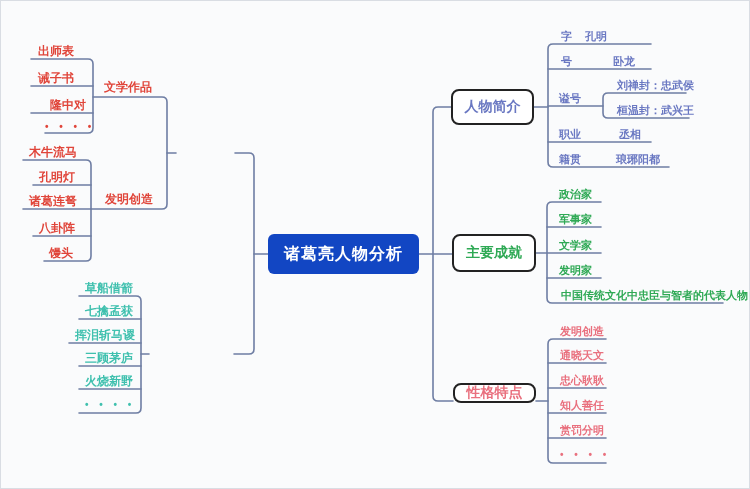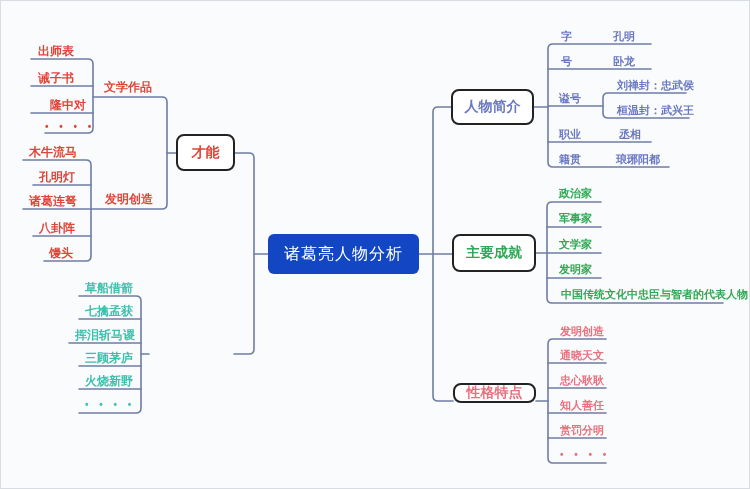--- a/index.html
+++ b/index.html
@@ -12,31 +12,31 @@
   #wires{position:absolute;left:0;top:0;width:100%;height:100%;}
   #wires path{fill:none;stroke:var(--line,#6e7da3);stroke-width:1.6;stroke-linecap:round;}
   .txt{position:absolute;transform:translateY(-50%);white-space:nowrap;line-height:1;}
   .leaf{font-size:12px;font-weight:600;}
   .leaf-r{font-size:11px;font-weight:600;}
   .blabel{font-size:12px;font-weight:700;}
   .dots{letter-spacing:4px;font-size:10px;font-weight:700;}
   .red{color:var(--red,#e0453a);}
   .teal{color:var(--teal,#3fc0ae);}
   .peri{color:var(--peri,#6a78c2);}
-  .green{color:var(--green,#2fa955);font-family:Liberation Mono, monospace;}
+  .green{color:var(--green,#2fa955);}
   .pink{color:var(--pink,#e9707e);}
   .nodebox{
     position:absolute;display:flex;align-items:center;justify-content:center;
     background:#ffffff;border:2px solid var(--box-border,#222222);border-radius:8px;
     font-size:14px;font-weight:700;box-sizing:border-box;
   }
   #center-node{
     position:absolute;display:flex;align-items:center;justify-content:center;
     background:var(--center-bg,#1246c3);color:#ffffff;border-radius:6px;
-    font-size:16px;font-weight:400;letter-spacing:1px;
+    font-size:16px;font-weight:700;letter-spacing:1px;
   }
 </style>
 </head>
 <body>
 
 <div id="canvas">
 
   <svg id="wires" viewBox="0 0 748 487" xmlns="http://www.w3.org/2000/svg">
 
     <path d="M30 58 H87 Q92 58 92 63 V127 Q92 132 87 132 H44"></path>
@@ -81,21 +81,20 @@
     <path d="M605 338 H552 Q547 338 547 343 V457 Q547 462 552 462 H605"></path>
     <path d="M547 362 H605"></path>
     <path d="M547 387 H605"></path>
     <path d="M547 412 H605"></path>
     <path d="M547 437 H605"></path>
     <path d="M535 400 H547"></path>
   </svg>
 
   <div id="center-node" style="left:267px;top:233px;width:151px;height:40px;">诸葛亮人物分析</div>
 
-  <div class="nodebox red" style="left:175px;top:133px;width:59px;height:37px;">才能</div>
   <div class="txt blabel red" style="left:103px;top:86px;">文学作品</div>
   <div class="txt leaf red" style="left:37px;top:50px;">出师表</div>
   <div class="txt leaf red" style="left:37px;top:77px;">诫子书</div>
   <div class="txt leaf red" style="left:37px;top:104px;padding-left:12px;">隆中对</div>
   <div class="txt dots red" style="left:44px;top:126px;">• • • •</div>
 
   <div class="txt blabel red" style="left:104px;top:198px;">发明创造</div>
   <div class="txt leaf red" style="left:28px;top:151px;">木牛流马</div>
   <div class="txt leaf red" style="left:38px;top:176px;">孔明灯</div>
   <div class="txt leaf red" style="left:28px;top:200px;">诸葛连弩</div>
@@ -104,21 +103,21 @@
 
   <div class="txt leaf teal" style="left:84px;top:287px;">草船借箭</div>
   <div class="txt leaf teal" style="left:84px;top:310px;">七擒孟获</div>
   <div class="txt leaf teal" style="left:74px;top:334px;">挥泪斩马谡</div>
   <div class="txt leaf teal" style="left:84px;top:357px;">三顾茅庐</div>
   <div class="txt leaf teal" style="left:84px;top:380px;">火烧新野</div>
   <div class="txt dots teal" style="left:84px;top:404px;">• • • •</div>
 
   <div class="nodebox peri" style="left:450px;top:88px;width:83px;height:36px;">人物简介</div>
   <div class="txt leaf-r peri" style="left:560px;top:35px;">字</div>
-  <div class="txt leaf-r peri" style="left:612px;top:35px;text-align:center;">孔明</div>
+  <div class="txt leaf-r peri" style="left:584px;top:35px;text-align:center;">孔明</div>
   <div class="txt leaf-r peri" style="left:560px;top:60px;">号</div>
   <div class="txt leaf-r peri" style="left:612px;top:60px;">卧龙</div>
   <div class="txt leaf-r peri" style="left:558px;top:97px;">谥号</div>
   <div class="txt leaf-r peri" style="left:616px;top:84px;">刘禅封：忠武侯</div>
   <div class="txt leaf-r peri" style="left:616px;top:109px;">桓温封：武兴王</div>
   <div class="txt leaf-r peri" style="left:558px;top:133px;">职业</div>
   <div class="txt leaf-r peri" style="left:618px;top:133px;">丞相</div>
   <div class="txt leaf-r peri" style="left:558px;top:158px;">籍贯</div>
   <div class="txt leaf-r peri" style="left:615px;top:158px;">琅琊阳都</div>
 

